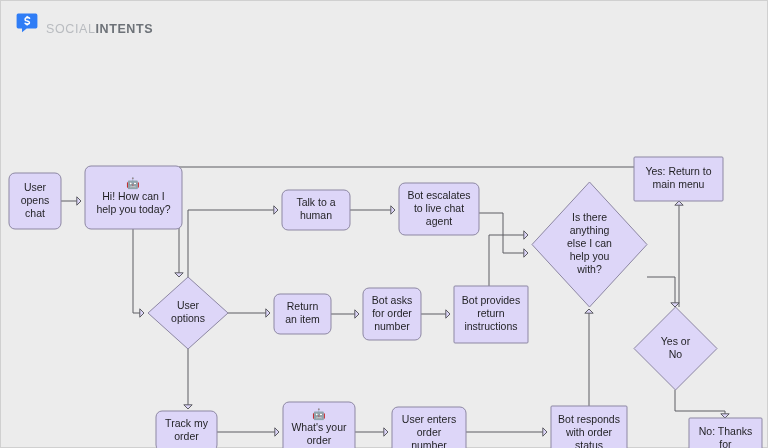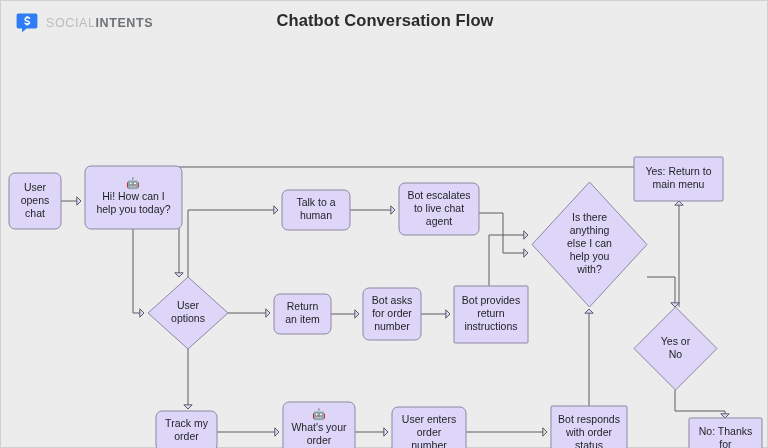--- a/index.html
+++ b/index.html
@@ -26,21 +26,21 @@
     position: absolute;
     left: 0; top: 0;
     width: 768px;
     height: 44px;
   }
   #brand {
     position: absolute;
     left: 14px;
     top: 10px;
     display: flex;
-    align-items: center;
+    align-items: flex-end;
     gap: 7px;
   }
   #brand-mark {
     width: 24px;
     height: 24px;
     position: relative;
   }
   #brand-wordmark {
     font-size: 12.5px;
     letter-spacing: 0.6px;
@@ -108,21 +108,20 @@
         <svg width="24" height="24" viewBox="0 0 24 24" aria-hidden="true">
           <path d="M3.2 2.6 h17.6 a1.6 1.6 0 0 1 1.6 1.6 v11.6 a1.6 1.6 0 0 1 -1.6 1.6 h-9.1 l-4.7 3.9 v-3.9 h-3.8 a1.6 1.6 0 0 1 -1.6 -1.6 v-11.6 a1.6 1.6 0 0 1 1.6 -1.6 z" fill="#2f7df6"></path>
           <path d="M14.6 7.3 c-0.9-0.9-2.5-1.1-3.6-0.4 -1.1 0.7 -1.2 2 -0.2 2.6 0.9 0.6 2.4 0.5 3.2 1.2 0.8 0.7 0.4 1.9 -0.7 2.3 -1.1 0.4 -2.5 0.1 -3.2-0.7" fill="none" stroke="#ffffff" stroke-width="1.5" stroke-linecap="round"></path>
           <path d="M12.1 5.4 v1.4 M12.1 12.6 v1.5" stroke="#ffffff" stroke-width="1.4" stroke-linecap="round"></path>
         </svg>
       </div>
       <div id="brand-wordmark">
         <span class="wm-a">SOCIAL</span><span class="wm-b">INTENTS</span>
       </div>
     </div>
-    <div id="doc-title">Chatbot Conversation Flow</div>
   </div>
 
   <div id="canvas">
     <svg id="flow-svg" width="768" height="404" viewBox="0 0 768 404">
       <g id="edges-layer">
           <g>
             <path d="M60,156 L78,156" class="link"></path>
             <polygon points="75.8,151.8 80,156 75.8,160.2" class="arrowhead"></polygon>
           </g>
           <g>

